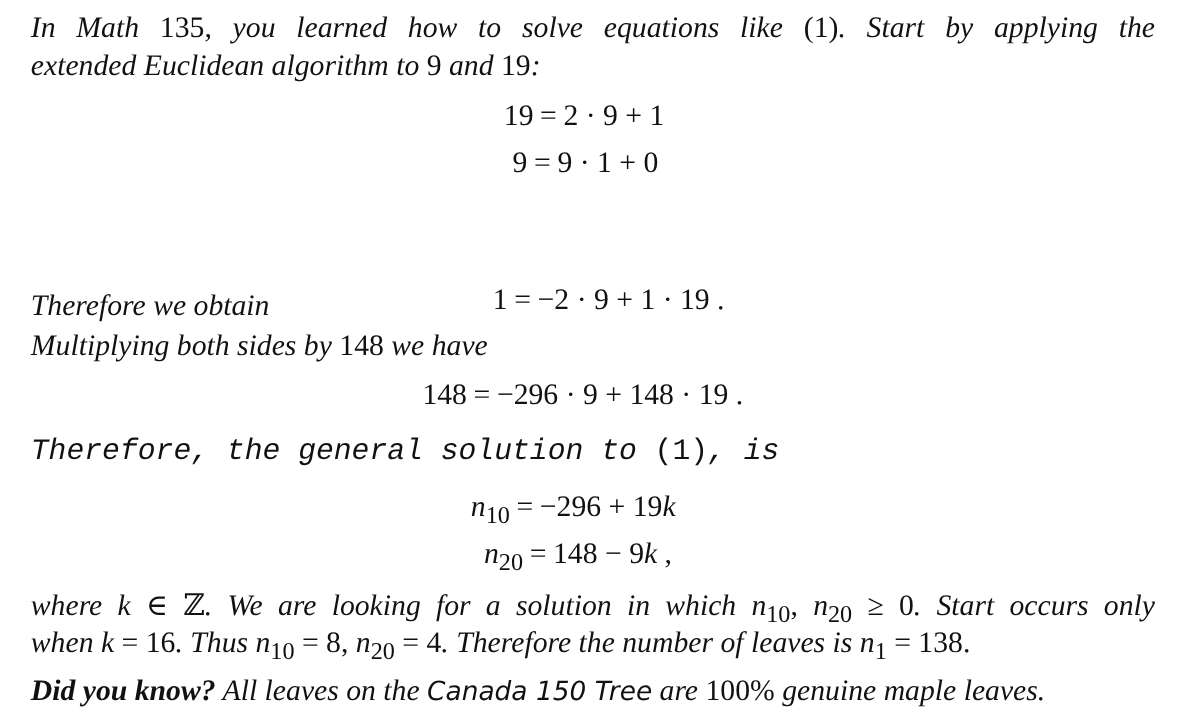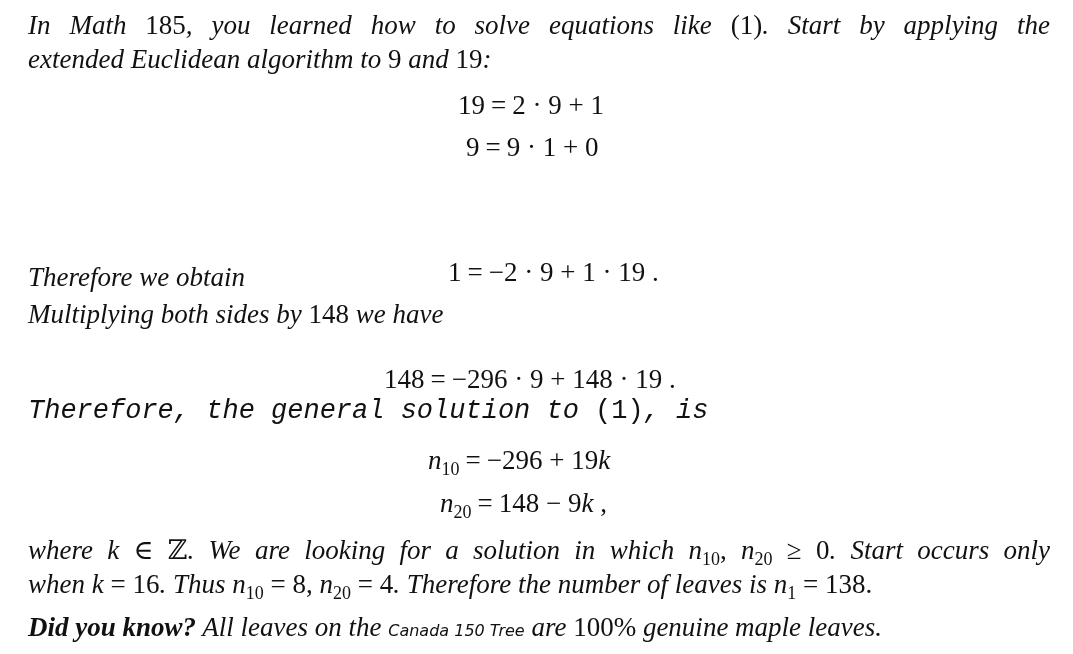--- a/index.html
+++ b/index.html
@@ -4,43 +4,43 @@
 <style>
   html, body { margin: 0; padding: 0; background: #ffffff; }
   body {
     width: 1073px; height: 654px; overflow: hidden; position: relative;
     font-family: "Liberation Serif", "DejaVu Serif", serif;
     color: #111111;
     font-size: 27px;
   }
   .it { font-style: italic; }
   .up { font-style: normal; }
-  .sans { font-family: "DejaVu Sans", "Liberation Sans", sans-serif; font-style: italic; font-size: 16px; }
+  .sans { font-family: "DejaVu Sans", "Liberation Sans", sans-serif; font-style: italic; font-size: 24px; }
   .bold { font-weight: bold; }
   .line { position: absolute; left: 28px; white-space: nowrap; line-height: 34px; }
   .just { width: 1022px; text-align: justify; text-align-last: justify; }
   .eq { position: absolute; white-space: nowrap; line-height: 34px; font-style: normal; }
   .mi { font-style: italic; }
-  sub { font-size: 18px; vertical-align: -6px; line-height: 0; font-style: normal; }
+  sub { font-size: 22px; vertical-align: -6px; line-height: 0; font-style: normal; }
   .op { padding: 0 6px; }
 </style>
 </head>
 <body>
 
-<div class="line just it" style="top:8px;"><span>In Math </span><span class="up">185</span><span>, you learned how to solve equations like </span><span class="up">(1)</span><span>.  Start by applying the</span></div>
+<div class="line just it" style="top:8px;"><span>In Math </span><span class="up">135</span><span>, you learned how to solve equations like </span><span class="up">(1)</span><span>.  Start by applying the</span></div>
 <div class="line it" style="top:42px;"><span>extended Euclidean algorithm to </span><span class="up">9</span><span> and </span><span class="up">19</span><span>:</span></div>
 
 <div class="eq" style="top:88px; left:458px;"><span>19</span><span class="op">=</span><span>2 · 9 + 1</span></div>
 <div class="eq" style="top:130px; left:466px;"><span>9</span><span class="op">=</span><span>9 · 1 + 0</span></div>
 
 <div class="line it" style="top:220px;margin-top:40px;">Therefore we obtain</div>
 <div class="eq" style="top:255px; left:424px;margin-left:24px;"><span>1</span><span class="op">=</span><span>−2 · 9 + 1 · 19 .</span></div>
 
 <div class="line it" style="top:297px;text-align:right;"><span>Multiplying both sides by </span><span class="up">148</span><span> we have</span></div>
-<div class="eq" style="top:362px; left:384px;text-align:center;"><span>148</span><span class="op">=</span><span>−296 · 9 + 148 · 19 .</span></div>
+<div class="eq" style="top:341px; left:384px;text-align:center;"><span>148</span><span class="op">=</span><span>−296 · 9 + 148 · 19 .</span></div>
 
 <div class="line it" style="top:394px;font-family:Liberation Mono, monospace;"><span>Therefore, the general solution to </span><span class="up">(1)</span><span>, is</span></div>
 
 <div class="eq" style="top:443px; left:428px;"><span class="mi">n</span><sub>10</sub><span class="op">=</span><span>−296 + 19</span><span class="mi">k</span></div>
 <div class="eq" style="top:486px; left:440px;"><span class="mi">n</span><sub>20</sub><span class="op">=</span><span>148 − 9</span><span class="mi">k</span><span> ,</span></div>
 
 <div class="line just it" style="top:533px;"><span>where </span><span>k</span><span class="up"> ∈ </span><span class="up">ℤ</span><span>.  We are looking for a solution in which </span><span>n</span><sub>10</sub><span class="up">, </span><span>n</span><sub>20</sub><span class="up"> ≥ 0</span><span>.  Start occurs only</span></div>
 <div class="line it" style="top:567px;"><span>when </span><span>k</span><span class="up"> = 16</span><span>.  Thus </span><span>n</span><sub>10</sub><span class="up"> = 8</span><span class="up">, </span><span>n</span><sub>20</sub><span class="up"> = 4</span><span>.  Therefore the number of leaves is </span><span>n</span><sub>1</sub><span class="up"> = 138</span><span class="up">.</span></div>
 
 <div class="line it" style="top:610px;"><span class="bold">Did you know?</span><span> All leaves on the </span><span class="sans">Canada 150 Tree</span><span> are </span><span class="up">100%</span><span> genuine maple leaves.</span></div>

